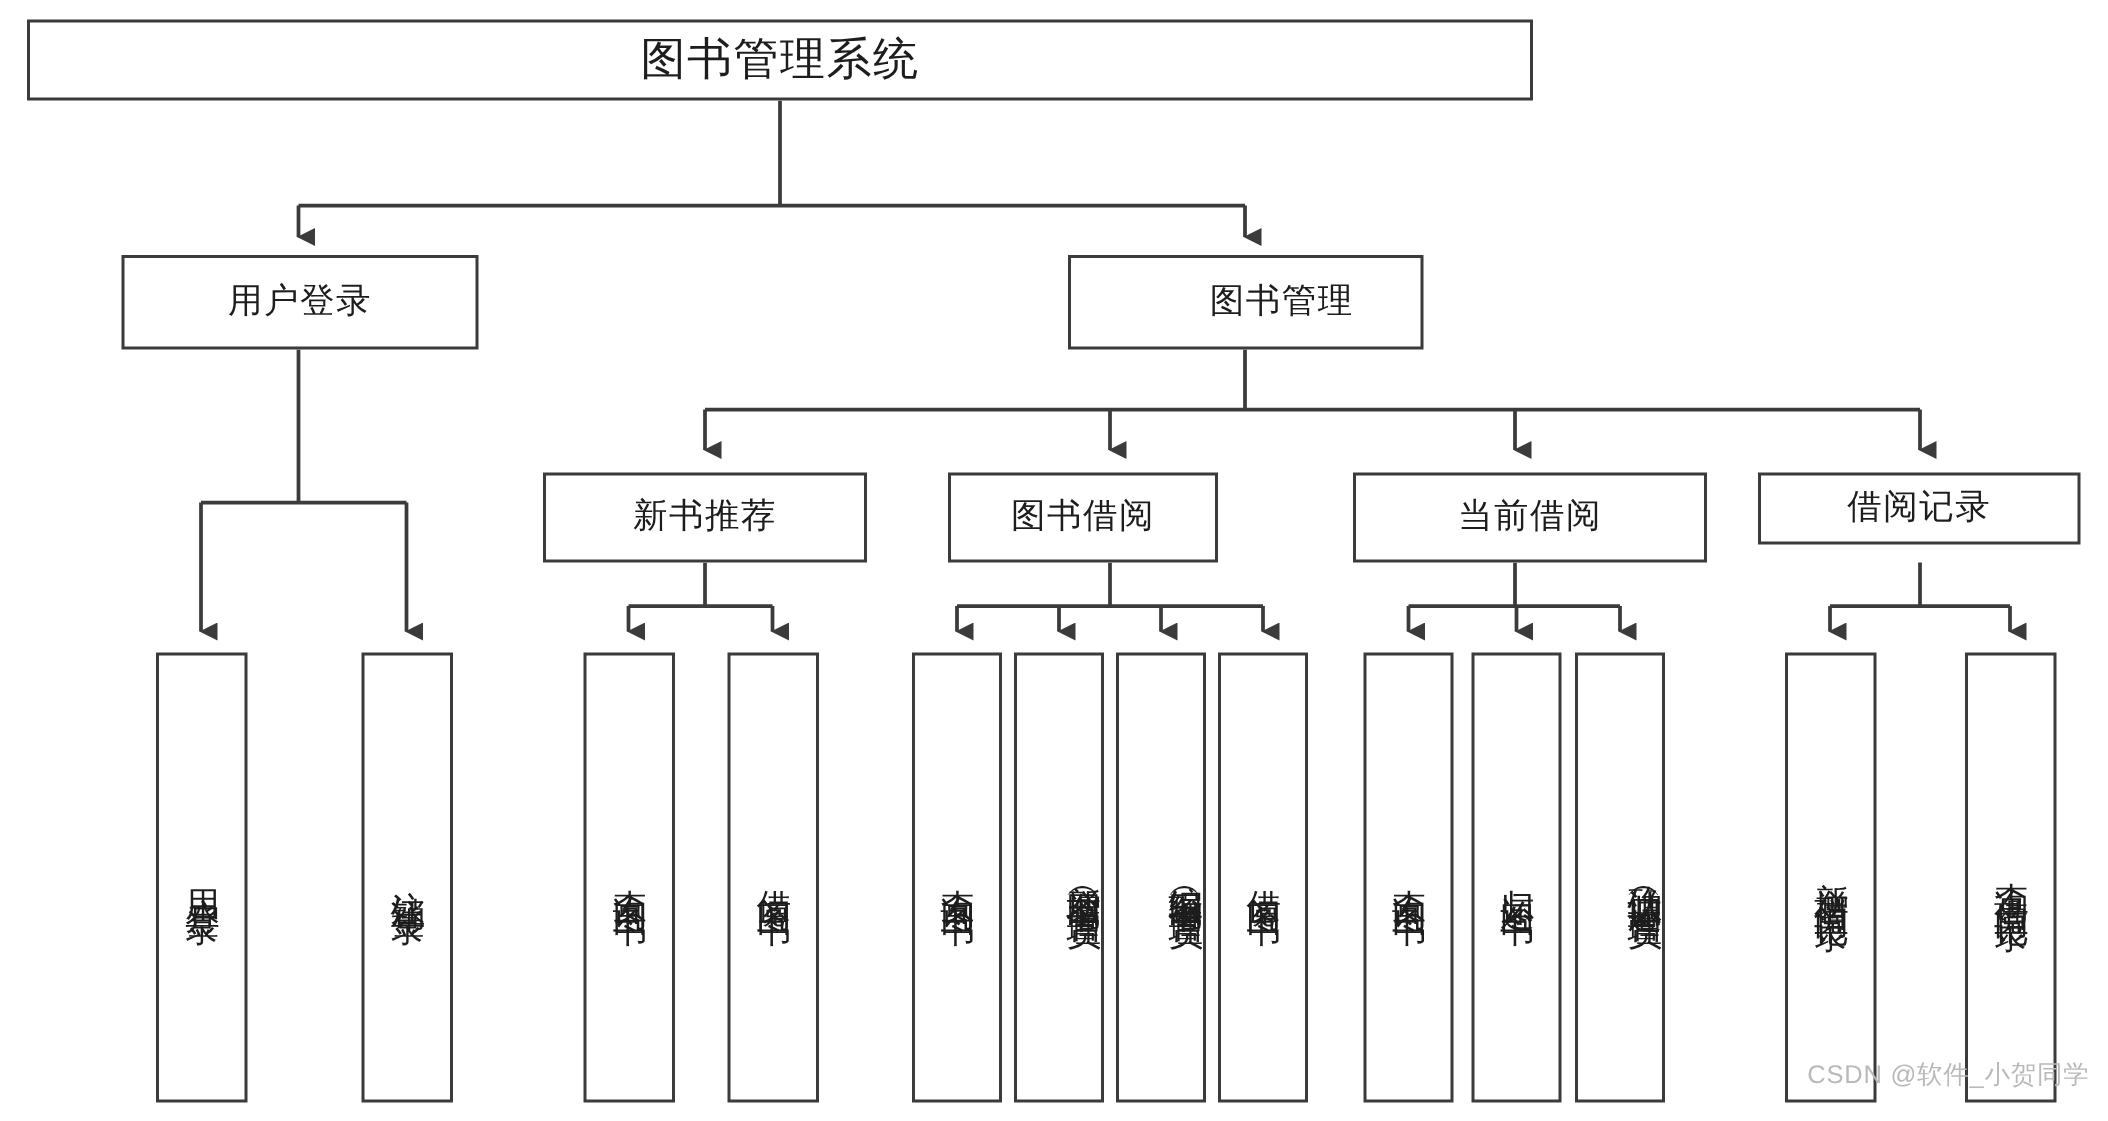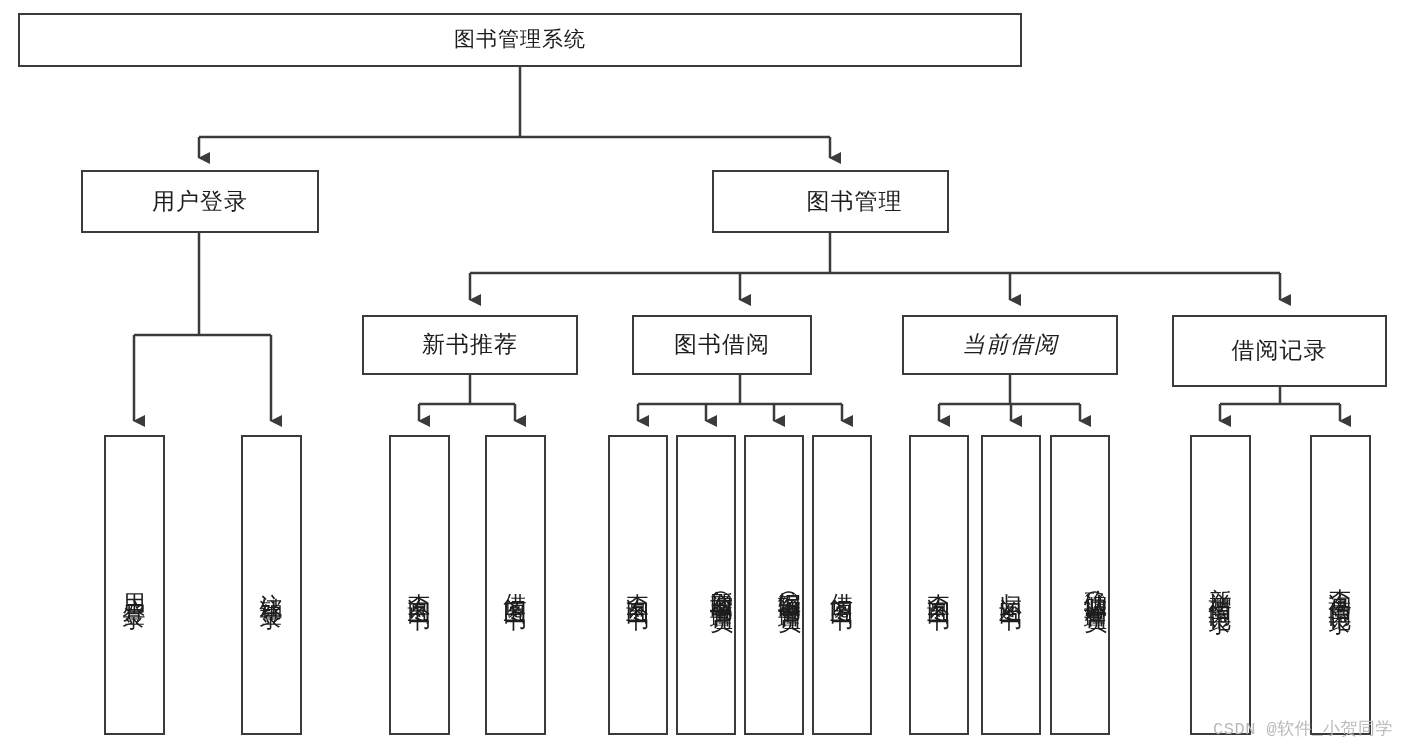--- a/index.html
+++ b/index.html
@@ -36,45 +36,45 @@
     justify-content: center;
     color: #1d1d1d;
   }
   .node.horiz {
     font-size: 23px;
     letter-spacing: 1px;
     line-height: 1.2;
     text-align: center;
   }
   .node.root {
-    font-size: 21px;
+    font-size: 30px;
   }
   .node.vert {
     writing-mode: vertical-rl;
     text-orientation: upright;
     font-size: 23px;
     letter-spacing: 5px;
     line-height: 1.05;
     padding-top: 4px;
     padding-bottom: 4px;
     white-space: nowrap;
     justify-content: center;
     align-items: center;
   }
   .node.vert.tall {
     letter-spacing: 3px;
     align-items: flex-start;
   }
   .watermark {
     position: absolute;
     right: 12px;
-    bottom: 7px;
+    bottom: 19px;
     font-size: 17px;
     color: #b9b9b9;
-    font-family: Liberation Mono, monospace;
+    font-family: Liberation Sans, sans-serif;
     letter-spacing: 0.5px;
     white-space: nowrap;
   }
 </style>
 </head>
 <body>
 
 <div id="canvas">
 
   <svg class="wires" viewBox="0 0 1405 747" xmlns="http://www.w3.org/2000/svg">
@@ -152,25 +152,25 @@
   </div>
 
   <div class="node horiz" style="left:362px; top:315px; width:216px; height:60px;align-items:center;">
     <span>新书推荐</span>
   </div>
 
   <div class="node horiz" style="left:632px; top:315px; width:180px; height:60px;">
     <span>图书借阅</span>
   </div>
 
-  <div class="node horiz" style="left:902px; top:315px; width:216px; height:60px;font-style:italic;">
+  <div class="node horiz" style="left:902px; top:315px; width:236px; height:60px;">
     <span>当前借阅</span>
   </div>
 
-  <div class="node horiz" style="left:1172px; top:315px; width:215px; height:72px;justify-content:center;">
+  <div class="node horiz" style="left:1172px; top:315px; width:215px; height:48px;justify-content:center;">
     <span>借阅记录</span>
   </div>
 
   <div class="node vert" style="left:104px; top:435px; width:61px; height:300px;">
     <span>用户登录</span>
   </div>
 
   <div class="node vert" style="left:241px; top:435px; width:61px; height:300px;">
     <span>注销登录</span>
   </div>

